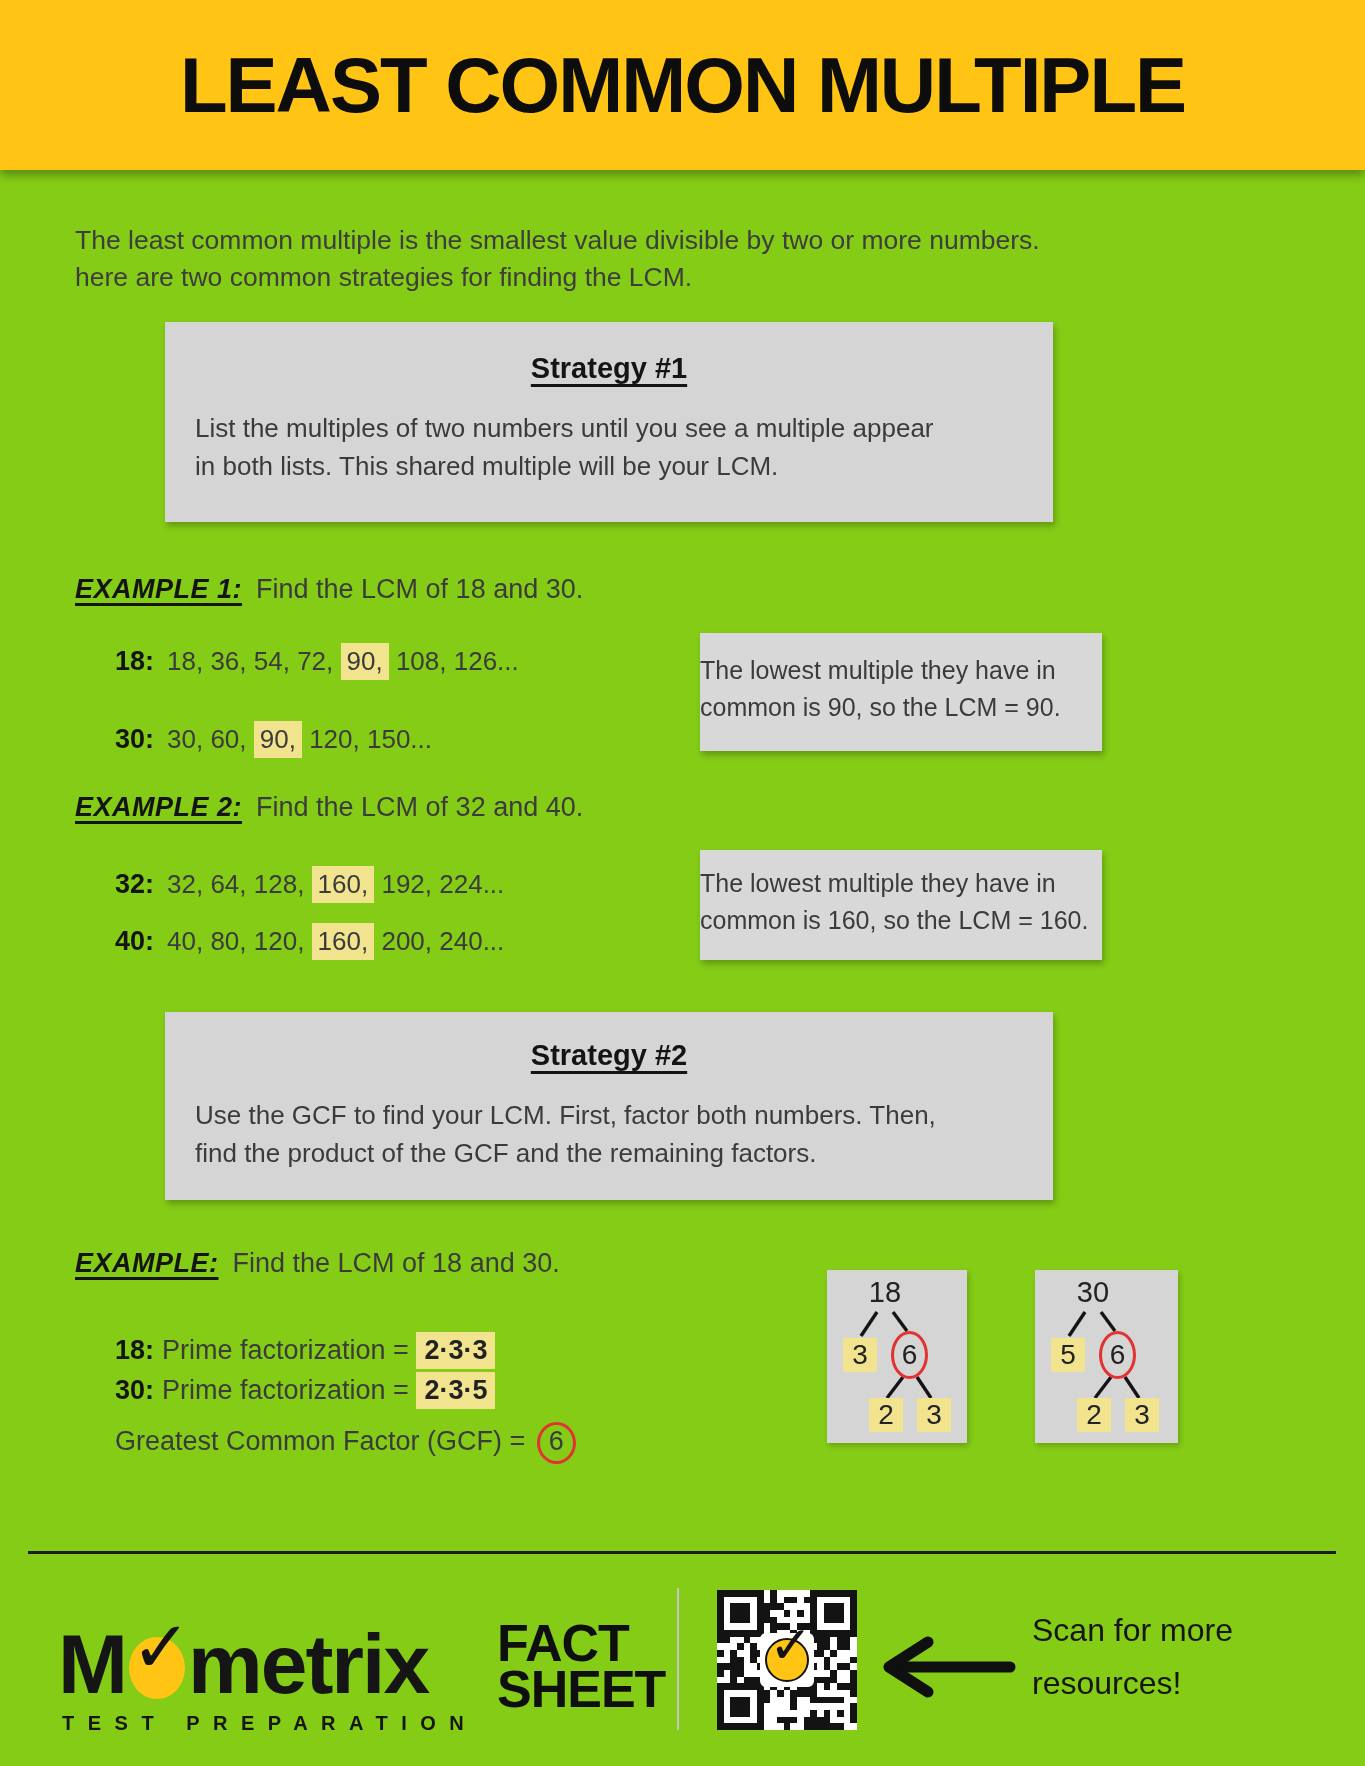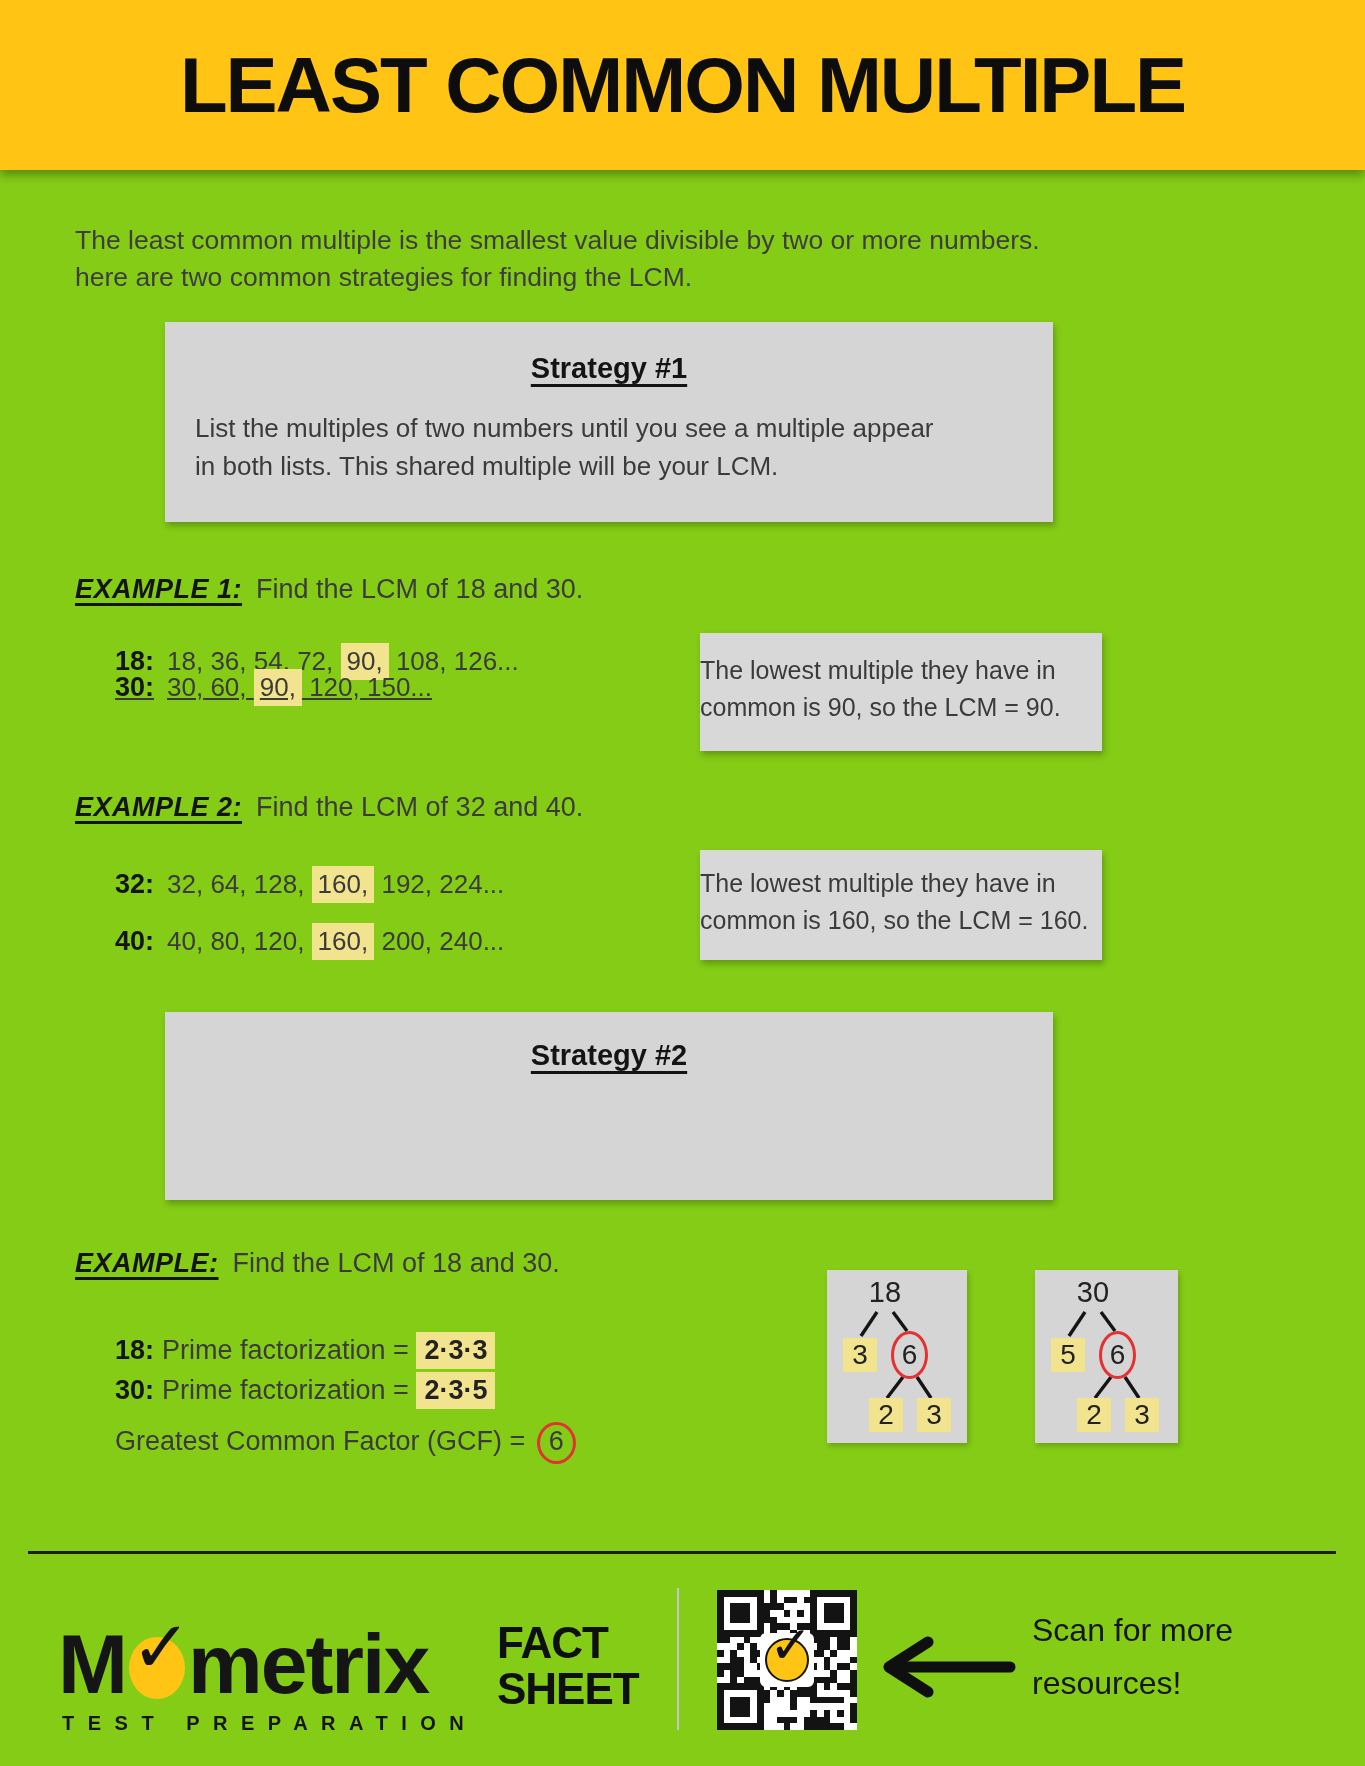--- a/index.html
+++ b/index.html
@@ -78,21 +78,21 @@
   .rule{position:absolute;left:28px;top:1551px;width:1308px;height:3px;background:#1d1d1d;}
 
   
   .brand{position:absolute;left:58px;top:1624px;font-size:84px;font-weight:900;letter-spacing:-2px;
       color:#151515;line-height:80px;white-space:nowrap;}
   .logo-o{display:inline-block;position:relative;width:56px;height:62px;background:var(--yellow);
       border-radius:50%;vertical-align:-6px;margin:0 3px;}
   .logo-o .chk{position:absolute;left:2px;top:-26px;font-size:72px;font-weight:900;color:#131313;line-height:72px;}
   .tagline{position:absolute;left:62px;top:1712px;font-size:20px;font-weight:700;letter-spacing:13.5px;
       color:#161616;white-space:nowrap;}
-  .factsheet{position:absolute;left:497px;top:1620px;font-size:44px;line-height:46px;font-weight:900;
+  .factsheet{position:absolute;left:497px;top:1620px;font-size:52px;line-height:46px;font-weight:900;
       letter-spacing:-1px;color:#0f0f0f;}
   .vdivider{position:absolute;left:677px;top:1588px;width:2px;height:142px;background:#c6c6c6;}
   .qr{position:absolute;left:717px;top:1590px;width:140px;height:140px;background:#fff;}
   .qr-logo{position:absolute;left:43px;top:43px;width:54px;height:54px;background:#fff;border-radius:6px;}
   .qr-logo .ycirc{position:absolute;left:5px;top:5px;width:44px;height:44px;background:var(--yellow);
       border-radius:50%;border:2px solid #131313;}
   .qr-logo .chk{position:absolute;left:9px;top:-14px;font-size:52px;font-weight:900;color:#131313;line-height:52px;}
   .arrow{position:absolute;left:874px;top:1634px;}
   .scan{position:absolute;left:1032px;top:1604px;font-size:32px;line-height:53px;
       color:#161616;white-space:nowrap;}
@@ -118,21 +118,21 @@
       <div>in both lists. This shared multiple will be your LCM.</div>
     </div>
   </div>
 
   <div class="exh" style="top:574px;">
     <span class="exlabel">EXAMPLE 1:</span><span>Find the LCM of 18 and 30.</span>
   </div>
   <div class="mrow" style="top:646px;">
     <span class="mlabel">18:</span><span>18, 36, 54, 72, </span><span class="hl">90,</span><span> 108, 126...</span>
   </div>
-  <div class="mrow" style="top:672px;text-decoration:underline;">
+  <div class="mrow" style="top:724px;">
     <span class="mlabel">30:</span><span>30, 60, </span><span class="hl">90,</span><span> 120, 150...</span>
   </div>
   <div class="callout callout-1">
     <div>The lowest multiple they have in</div>
     <div>common is 90, so the LCM = 90.</div>
   </div>
 
   <div class="exh" style="top:792px;">
     <span class="exlabel">EXAMPLE 2:</span><span>Find the LCM of 32 and 40.</span>
   </div>
@@ -142,20 +142,24 @@
   <div class="mrow" style="top:926px;">
     <span class="mlabel">40:</span><span>40, 80, 120, </span><span class="hl">160,</span><span> 200, 240...</span>
   </div>
   <div class="callout callout-2">
     <div>The lowest multiple they have in</div>
     <div>common is 160, so the LCM = 160.</div>
   </div>
 
   <div class="strat strat-2">
     <span class="s-title">Strategy #2</span>
+    <div class="s-body">
+      <div>Use the GCF to find your LCM. First, factor both numbers. Then,</div>
+      <div>find the product of the GCF and the remaining factors.</div>
+    </div>
   </div>
 
   <div class="exh" style="top:1248px;">
     <span class="exlabel">EXAMPLE:</span><span>Find the LCM of 18 and 30.</span>
   </div>
 
   <div class="facts">
     <div>
       <span class="mlabel">18:</span><span>Prime factorization = </span><span class="hlb">2·3·3</span>
     </div>

